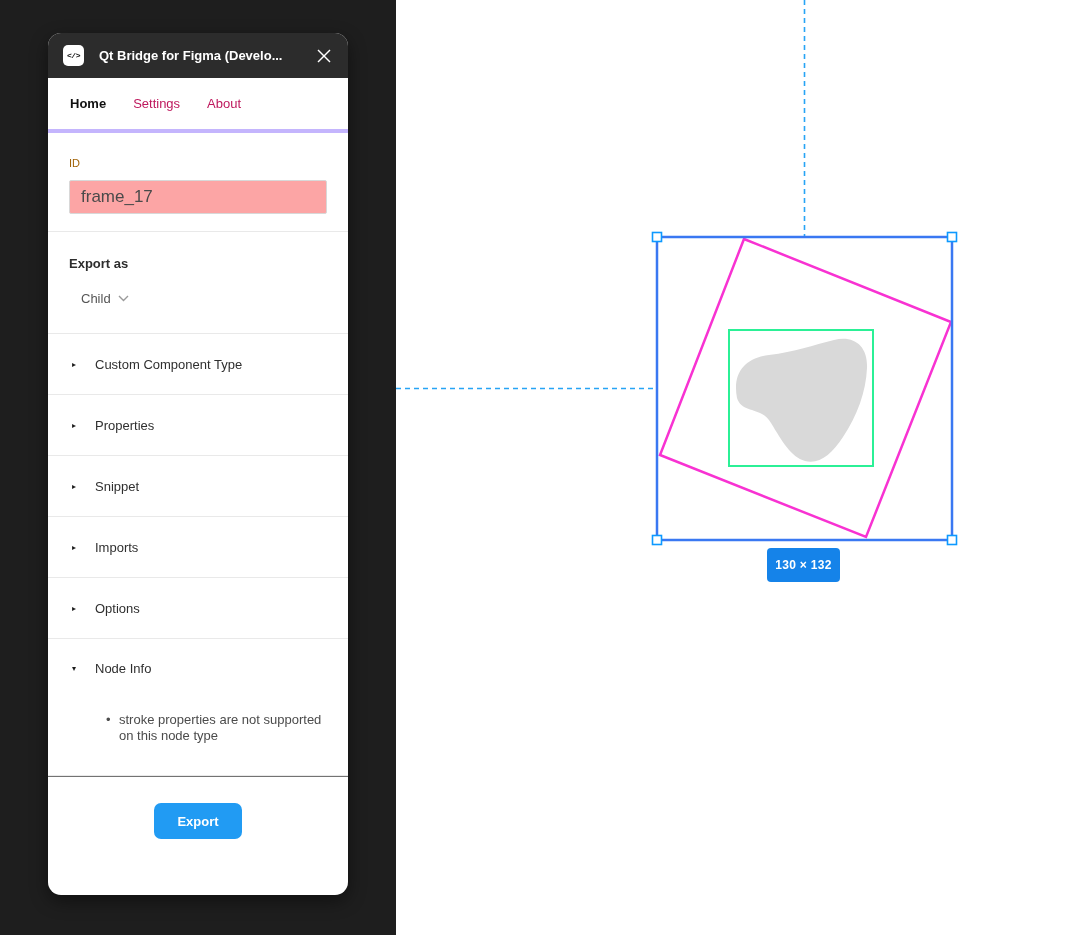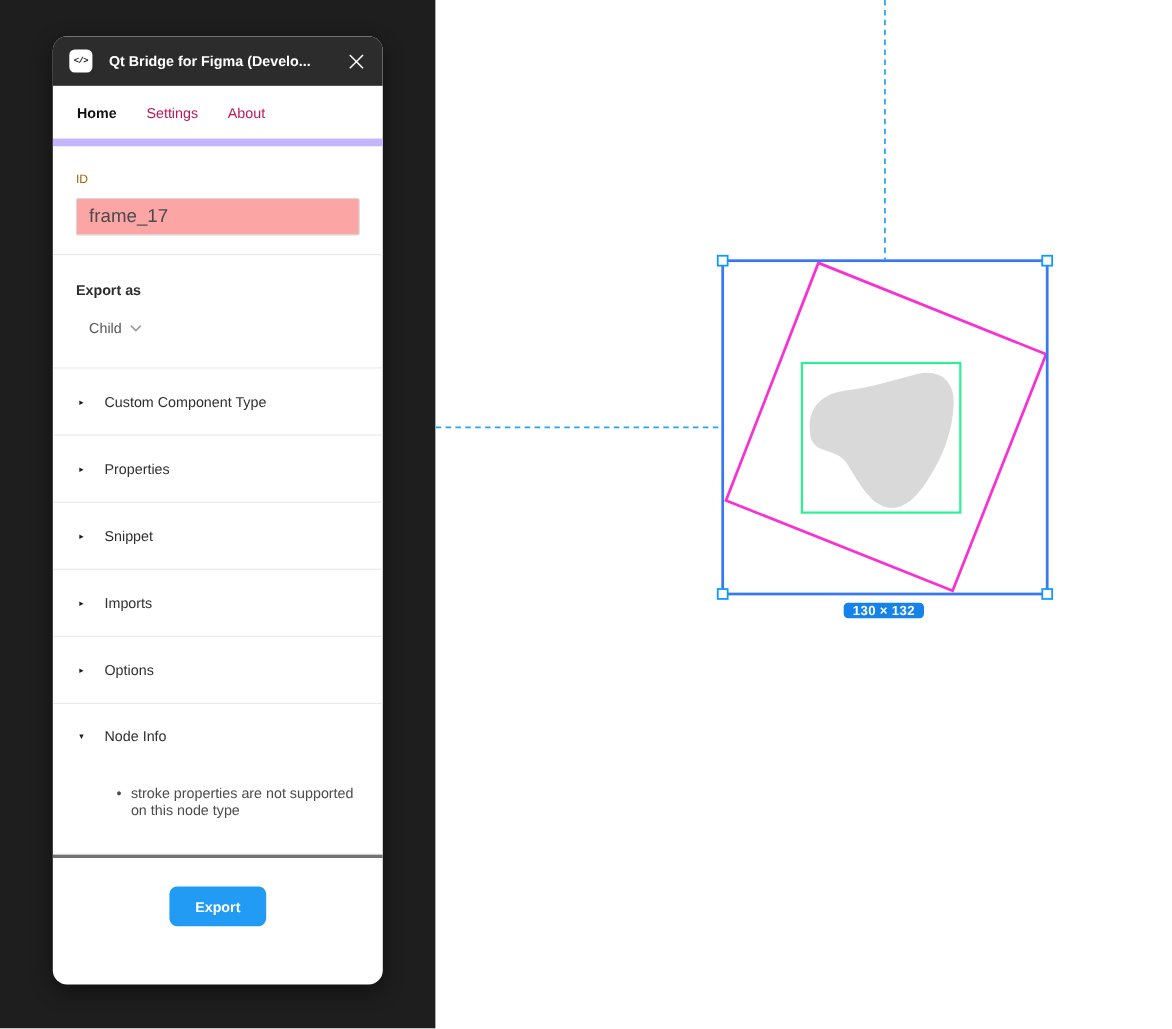--- a/index.html
+++ b/index.html
@@ -5,37 +5,37 @@
   * { margin:0; padding:0; box-sizing:border-box; }
   html,body { width:1065px; height:935px; overflow:hidden; }
   body { font-family:"Liberation Sans","DejaVu Sans",sans-serif; position:relative; background:#ffffff; }
 
   
   .dark-bg { position:absolute; left:0; top:0; width:396px; height:935px; background:#1e1e1e; }
   .canvas  { position:absolute; left:396px; top:0; width:669px; height:935px; background:#ffffff; }
   .canvas svg { position:absolute; left:0; top:0; }
 
   
-  .size-badge { position:absolute; left:371px; top:548px; min-width:73px; height:14px;
+  .size-badge { position:absolute; left:371px; top:548px; min-width:73px; height:34px;
     border-radius:4px; color:#fff; font-size:12px; font-weight:600; letter-spacing:.3px;
     display:flex; align-items:center; justify-content:center; padding:0 8px; }
 
   
   .plugin { position:absolute; left:48px; top:33px; width:300px; height:862px;
     background:#fff; border-radius:13px; overflow:hidden; display:flex; flex-direction:column;
     box-shadow:0 6px 18px rgba(0,0,0,.45); }
 
   .p-header { height:45px; flex:0 0 45px; background:#2c2c2c; display:flex; align-items:center; padding:0 15px; }
   .p-icon { width:21px; height:21px; background:#fff; border-radius:5px; display:flex; align-items:center;
     justify-content:center; font-family:"Liberation Mono","DejaVu Sans Mono",monospace;
     font-size:8px; font-weight:700; color:#111; letter-spacing:-0.5px; }
   .p-title { margin-left:15px; color:#fff; font-size:13px; font-weight:700; white-space:nowrap; }
   .p-close { margin-left:auto; width:18px; height:18px; display:flex; align-items:center; justify-content:center; cursor:pointer; }
 
-  .tabs { height:55px; flex:0 0 55px; display:flex; align-items:center; padding:0 22px; gap:27px; border-bottom:7px solid #c4b5fd; }
+  .tabs { height:55px; flex:0 0 55px; display:flex; align-items:center; padding:0 22px; gap:27px; border-bottom:4px solid #c4b5fd; }
   .tab { font-size:13px; color:#be185d; cursor:pointer; }
   .tab.active { color:#111; font-weight:700; }
 
   .sec { border-bottom:1px solid #e9e9e9; }
   .sec-id { padding:24px 21px 17px 21px; }
   .field-label { font-size:11px; color:#a16207; }
   .id-input { margin-top:11px; width:100%; height:34px; border:1px solid #d8d8d8; border-radius:2px;
     font-family:inherit; font-size:17px; color:#4a4a4a; padding:0 11px; outline:none; background:#fca5a5; }
 
   .sec-export-as { padding:24px 21px 26px 21px; }
@@ -47,21 +47,21 @@
   .caret { font-size:8px; color:#1d1d1d; width:10px; }
   .collapse-label { margin-left:13px; font-size:13px; font-weight:500; color:#2f2f2f; }
 
   .node-info { border-bottom:1px solid #e9e9e9; padding-bottom:31px; }
   .node-info .collapse-row { border-bottom:none; height:58px; }
   .warn-title { padding:0 21px; font-size:13px; color:#757575; }
   .warn-list { margin-top:15px; padding-left:58px; display:flex; }
   .bullet { color:#4b4b4b; font-size:13px; width:13px; flex:0 0 13px; }
   .warn-text { font-size:13px; color:#4b4b4b; line-height:16px; width:212px; }
 
-  .p-footer { flex:1; border-top:3px solid #737373; display:flex; justify-content:center; }
+  .p-footer { flex:1; border-top:1px solid #737373; display:flex; justify-content:center; }
   .export-btn { margin-top:26px; width:88px; height:36px; border:none; border-radius:7px;
     color:#fff; font-family:inherit; font-size:13px; font-weight:700; cursor:pointer; }
 </style>
 </head>
 <body>
 
 <div class="dark-bg"></div>
 
 <div class="canvas">
   <svg width="669" height="935" viewBox="0 0 669 935">

